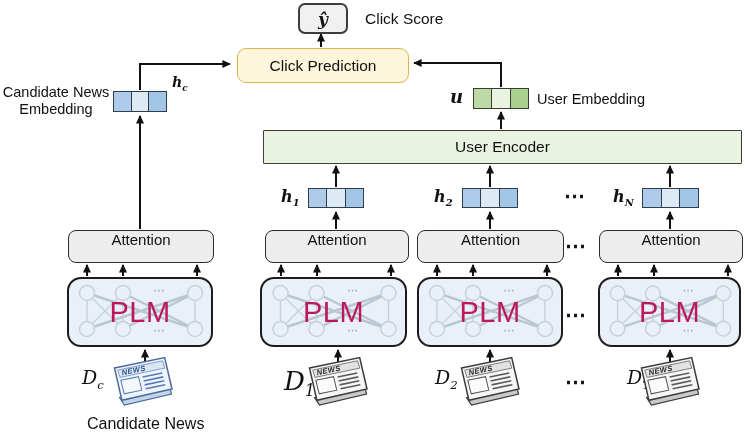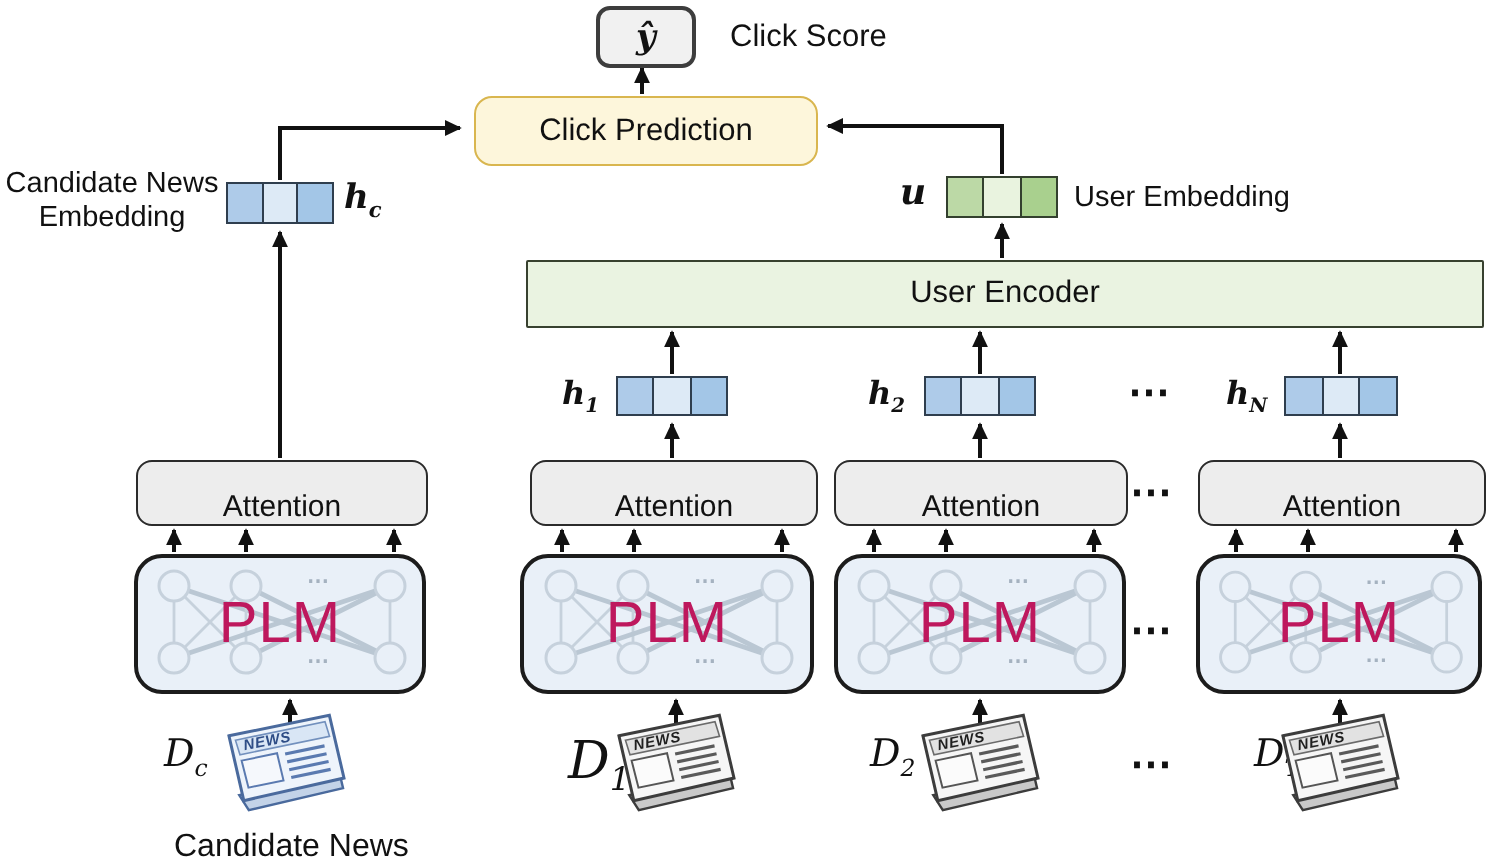--- a/index.html
+++ b/index.html
@@ -9,21 +9,21 @@
   .arrow-layer{position:absolute;left:0;top:0;pointer-events:none;}
 
   
   .score-box{background:var(--score-fill,#f1f1f1);border:2px solid #3d3d3d;border-radius:7px;
              display:flex;align-items:center;justify-content:center;}
   .click-pred{background:var(--click-prediction-fill,#fdf6db);border:1.6px solid var(--click-prediction-border,#d9b64f);
               border-radius:9px;display:flex;align-items:center;justify-content:center;font-size:15.5px;}
   .user-encoder{background:var(--user-encoder-fill,#eaf3e1);border:1.6px solid #38412f;
                 border-radius:1px;display:flex;align-items:center;justify-content:center;font-size:15.5px;}
   .attn{background:var(--attention-fill,#ededed);border:1.6px solid #2b2b2b;border-radius:8px;
-        display:flex;align-items:flex-end;justify-content:center;font-size:15px;}
+        display:flex;align-items:flex-start;justify-content:center;font-size:15px;}
   .plm{background:var(--plm-fill,#e9f0f8);border:2px solid #1c1c1c;border-radius:14px;box-sizing:border-box;}
   .plm-label{position:absolute;left:0;top:0;width:100%;height:100%;display:flex;align-items:center;
              justify-content:center;font-size:29px;color:#be185d;letter-spacing:0.5px;}
   .plm-net{position:absolute;left:0;top:0;}
 
   
   .emb{display:flex;box-sizing:border-box;border:1.5px solid #2f3e4e;}
   .emb .cell{flex:1;border-left:1.5px solid #2f3e4e;}
   .emb .cell:first-child{border-left:none;}
   .emb.blue .c1{background:var(--embedding-blue-mid,#aecbe9);}
@@ -118,21 +118,21 @@
 
   <div class="abs lbl-sm" style="left:0;top:84px;width:112px;text-align:center;line-height:17px">
     <div>Candidate News</div>
     <div>Embedding</div>
   </div>
   <div class="abs emb blue" style="left:113px;top:91px;width:54px;height:21px">
     <span class="cell c1"></span>
     <span class="cell c2"></span>
     <span class="cell c3"></span>
   </div>
-  <div class="abs math bold" style="left:172px;top:89px;font-size:17px">
+  <div class="abs math bold" style="left:172px;top:74px;font-size:14px">
     <span>h</span><sub>c</sub>
   </div>
 
   <div class="abs math bold" style="left:450px;top:86px;font-size:18px">u</div>
   <div class="abs emb green" style="left:473px;top:88px;width:56px;height:21px">
     <span class="cell c1"></span>
     <span class="cell c2"></span>
     <span class="cell c3"></span>
   </div>
   <div class="abs lbl-sm" style="left:537px;top:91px">User Embedding</div>

